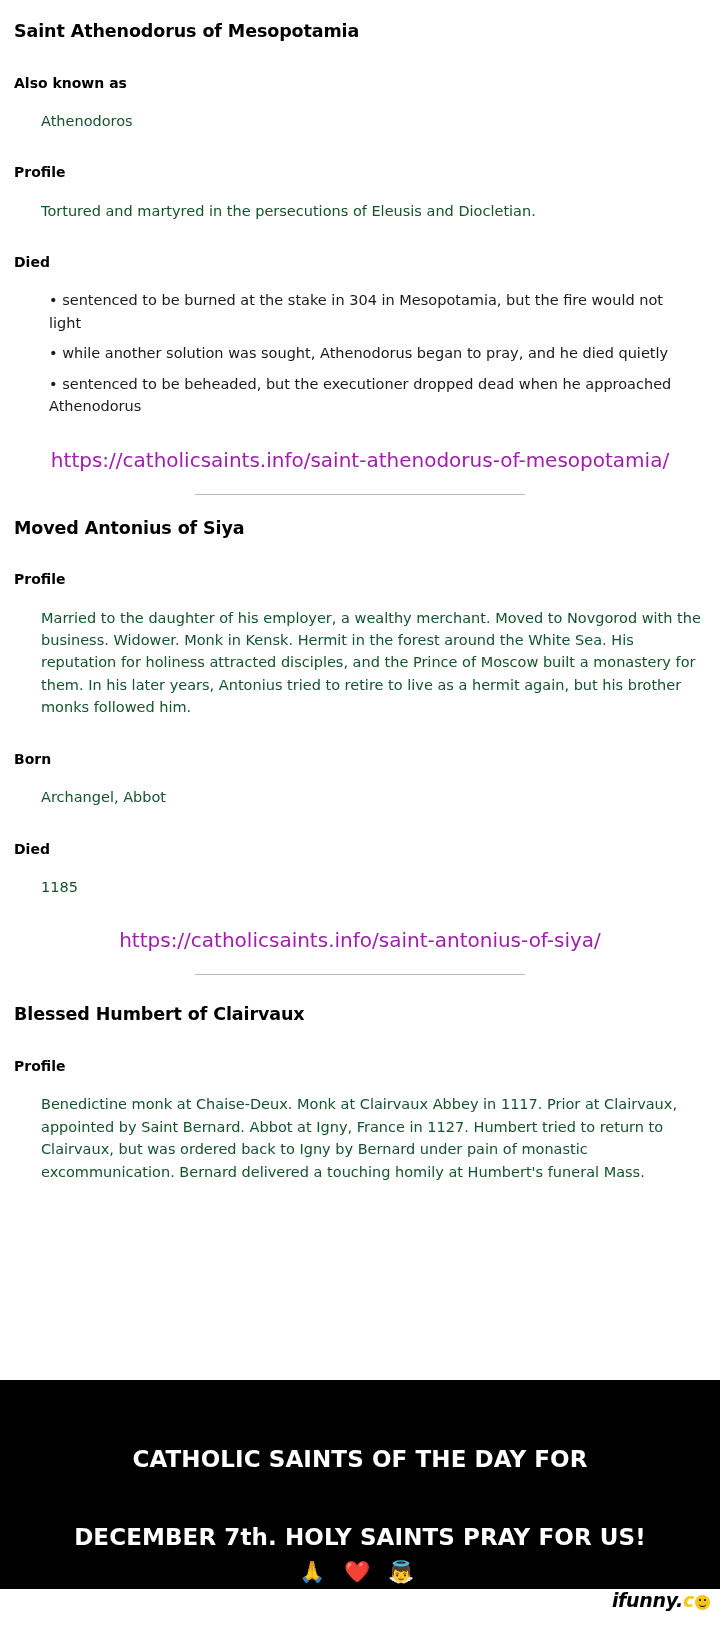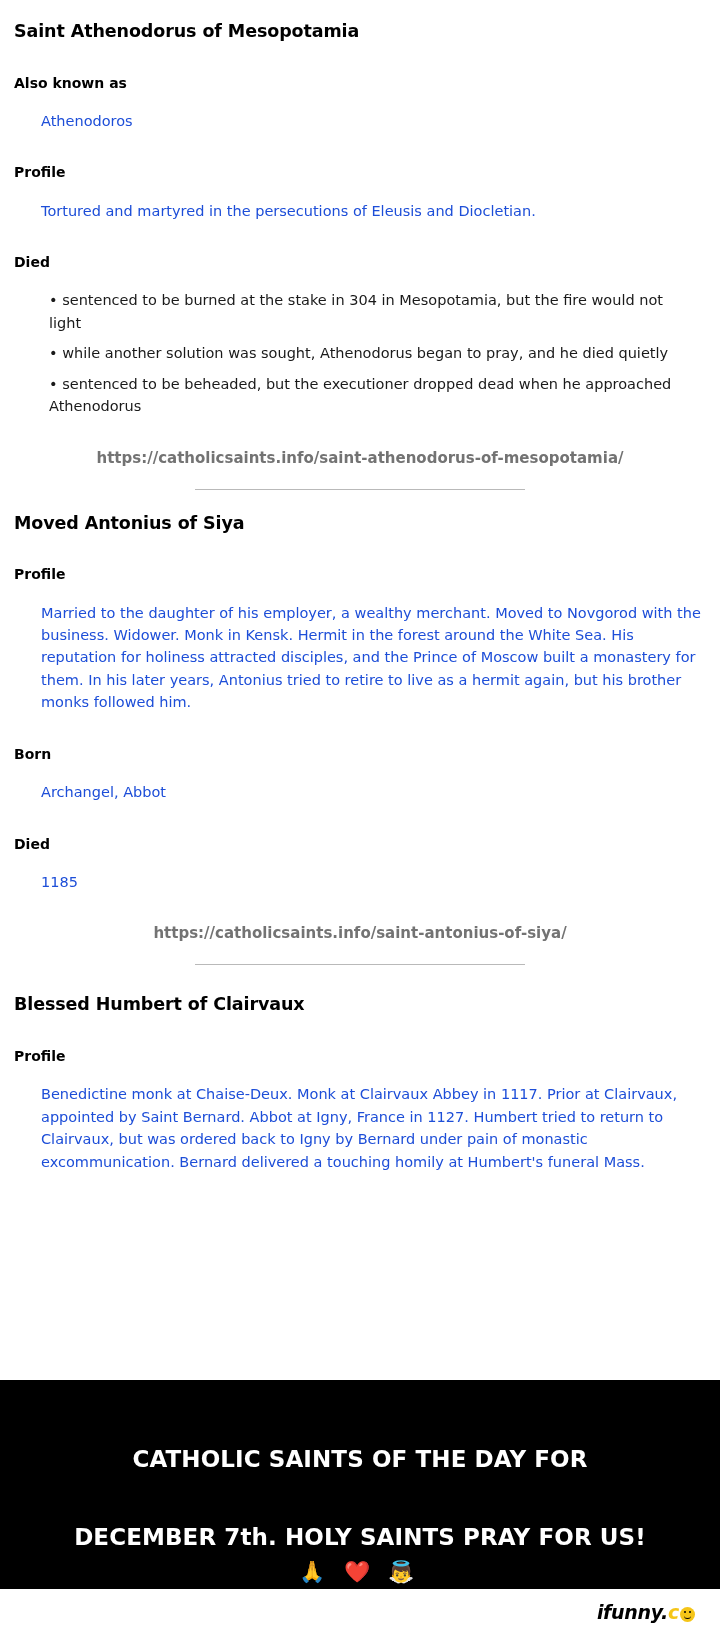--- a/index.html
+++ b/index.html
@@ -34,41 +34,40 @@
     font-size: 14px;
     font-weight: bold;
     margin: 31px 0 0 0;
     line-height: 1.3;
   }
   .field-value {
     font-size: 14.5px;
     font-weight: normal;
     margin: 18px 0 0 27px;
     line-height: 1.55;
-    color: #1d4ed8;
+    color: #14532d;
   }
   .bullets {
     font-size: 14.5px;
     margin: 18px 0 0 27px;
     line-height: 1.55;
     color: #1a1a1a;
   }
   .bullets div {
     margin: 8px;
   }
   .link-row {
     text-align: center;
     margin: 30px 0 0 0;
   }
   .link-row a {
-    font-size: 15px;
-    color: #737373;
+    font-size: 20px;
+    color: #a21caf;
     text-decoration: none;
     word-break: break-all;
-    font-weight: bold;
   }
   .divider-wrap {
     display: flex;
     justify-content: center;
     margin: 22px 0 0 0;
   }
   .divider {
     width: 330px;
     height: 1px;
     background: #b9b9b9;
@@ -101,23 +100,23 @@
     letter-spacing: 6px;
   }
   .footer {
     position: absolute;
     left: 0;
     right: 0;
     bottom: 0;
     height: 46px;
     background: #ffffff;
     display: flex;
-    align-items: center;
+    align-items: flex-start;
     justify-content: flex-end;
-    padding-right: 25px;
+    padding-right: 10px;
     box-sizing: border-box;
   }
   .ifunny {
     font-size: 19px;
     font-weight: bold;
     font-style: italic;
     color: #000000;
     letter-spacing: -0.3px;
     display: flex;
     align-items: center;

